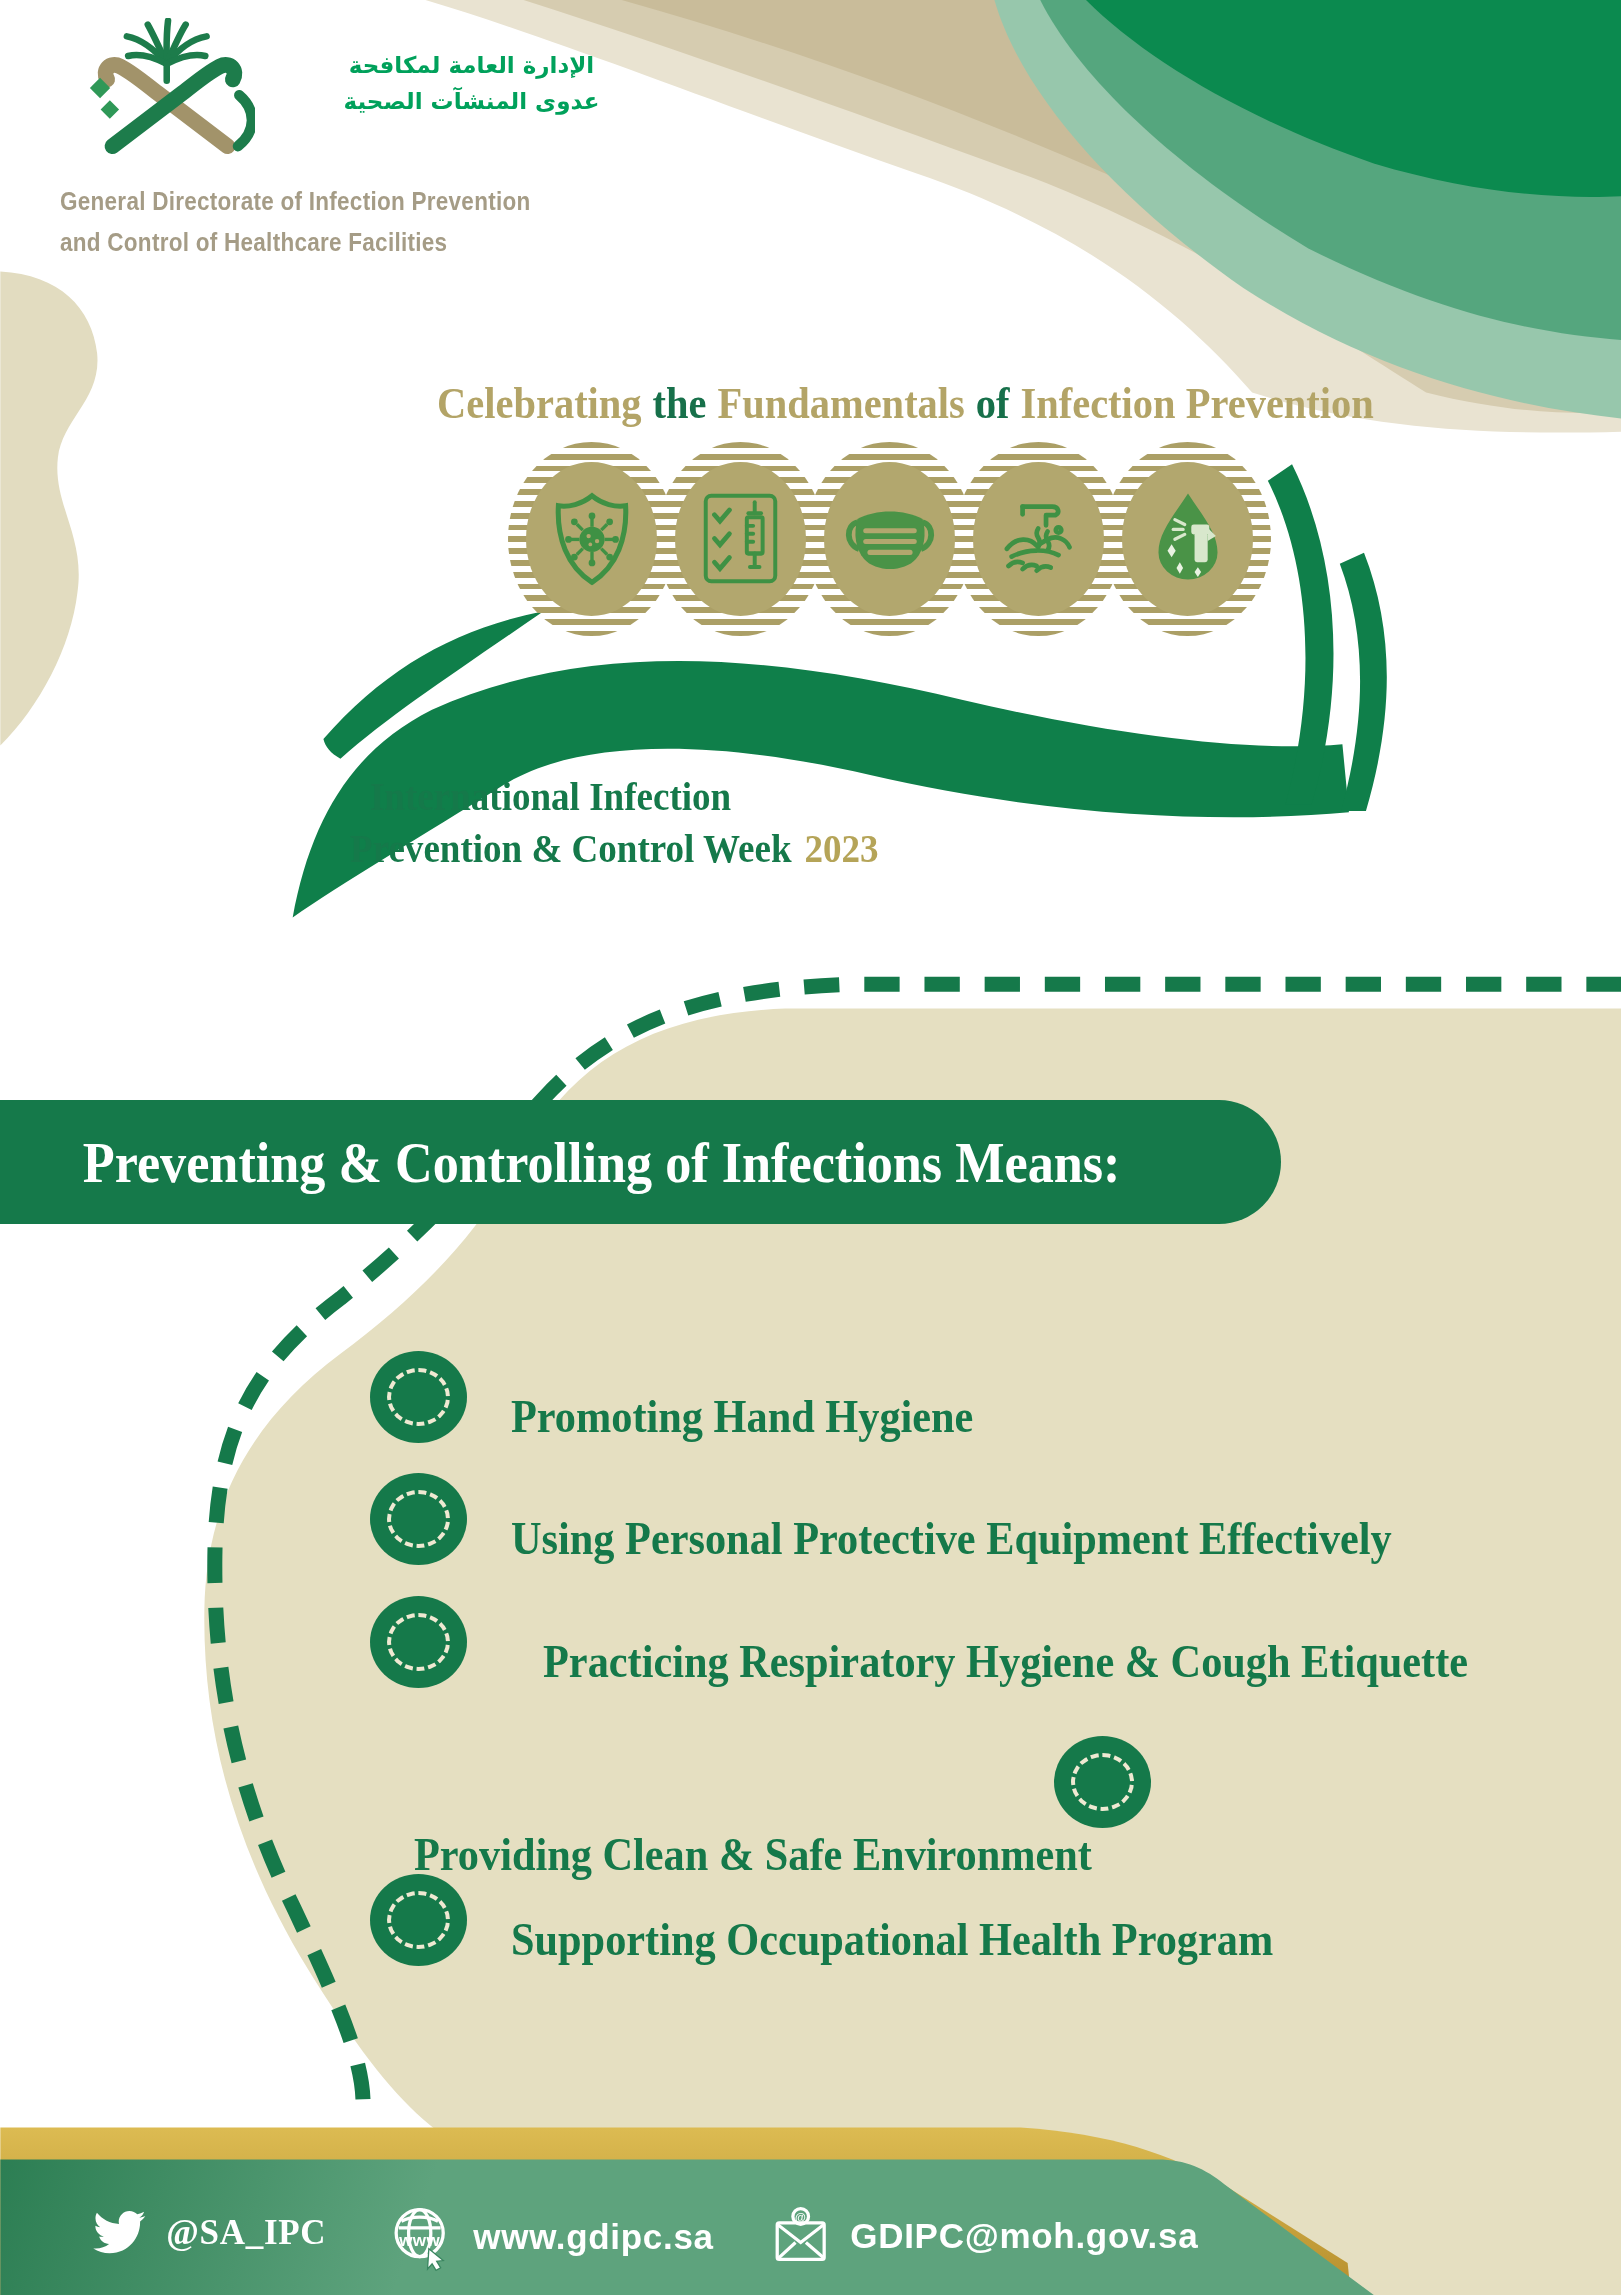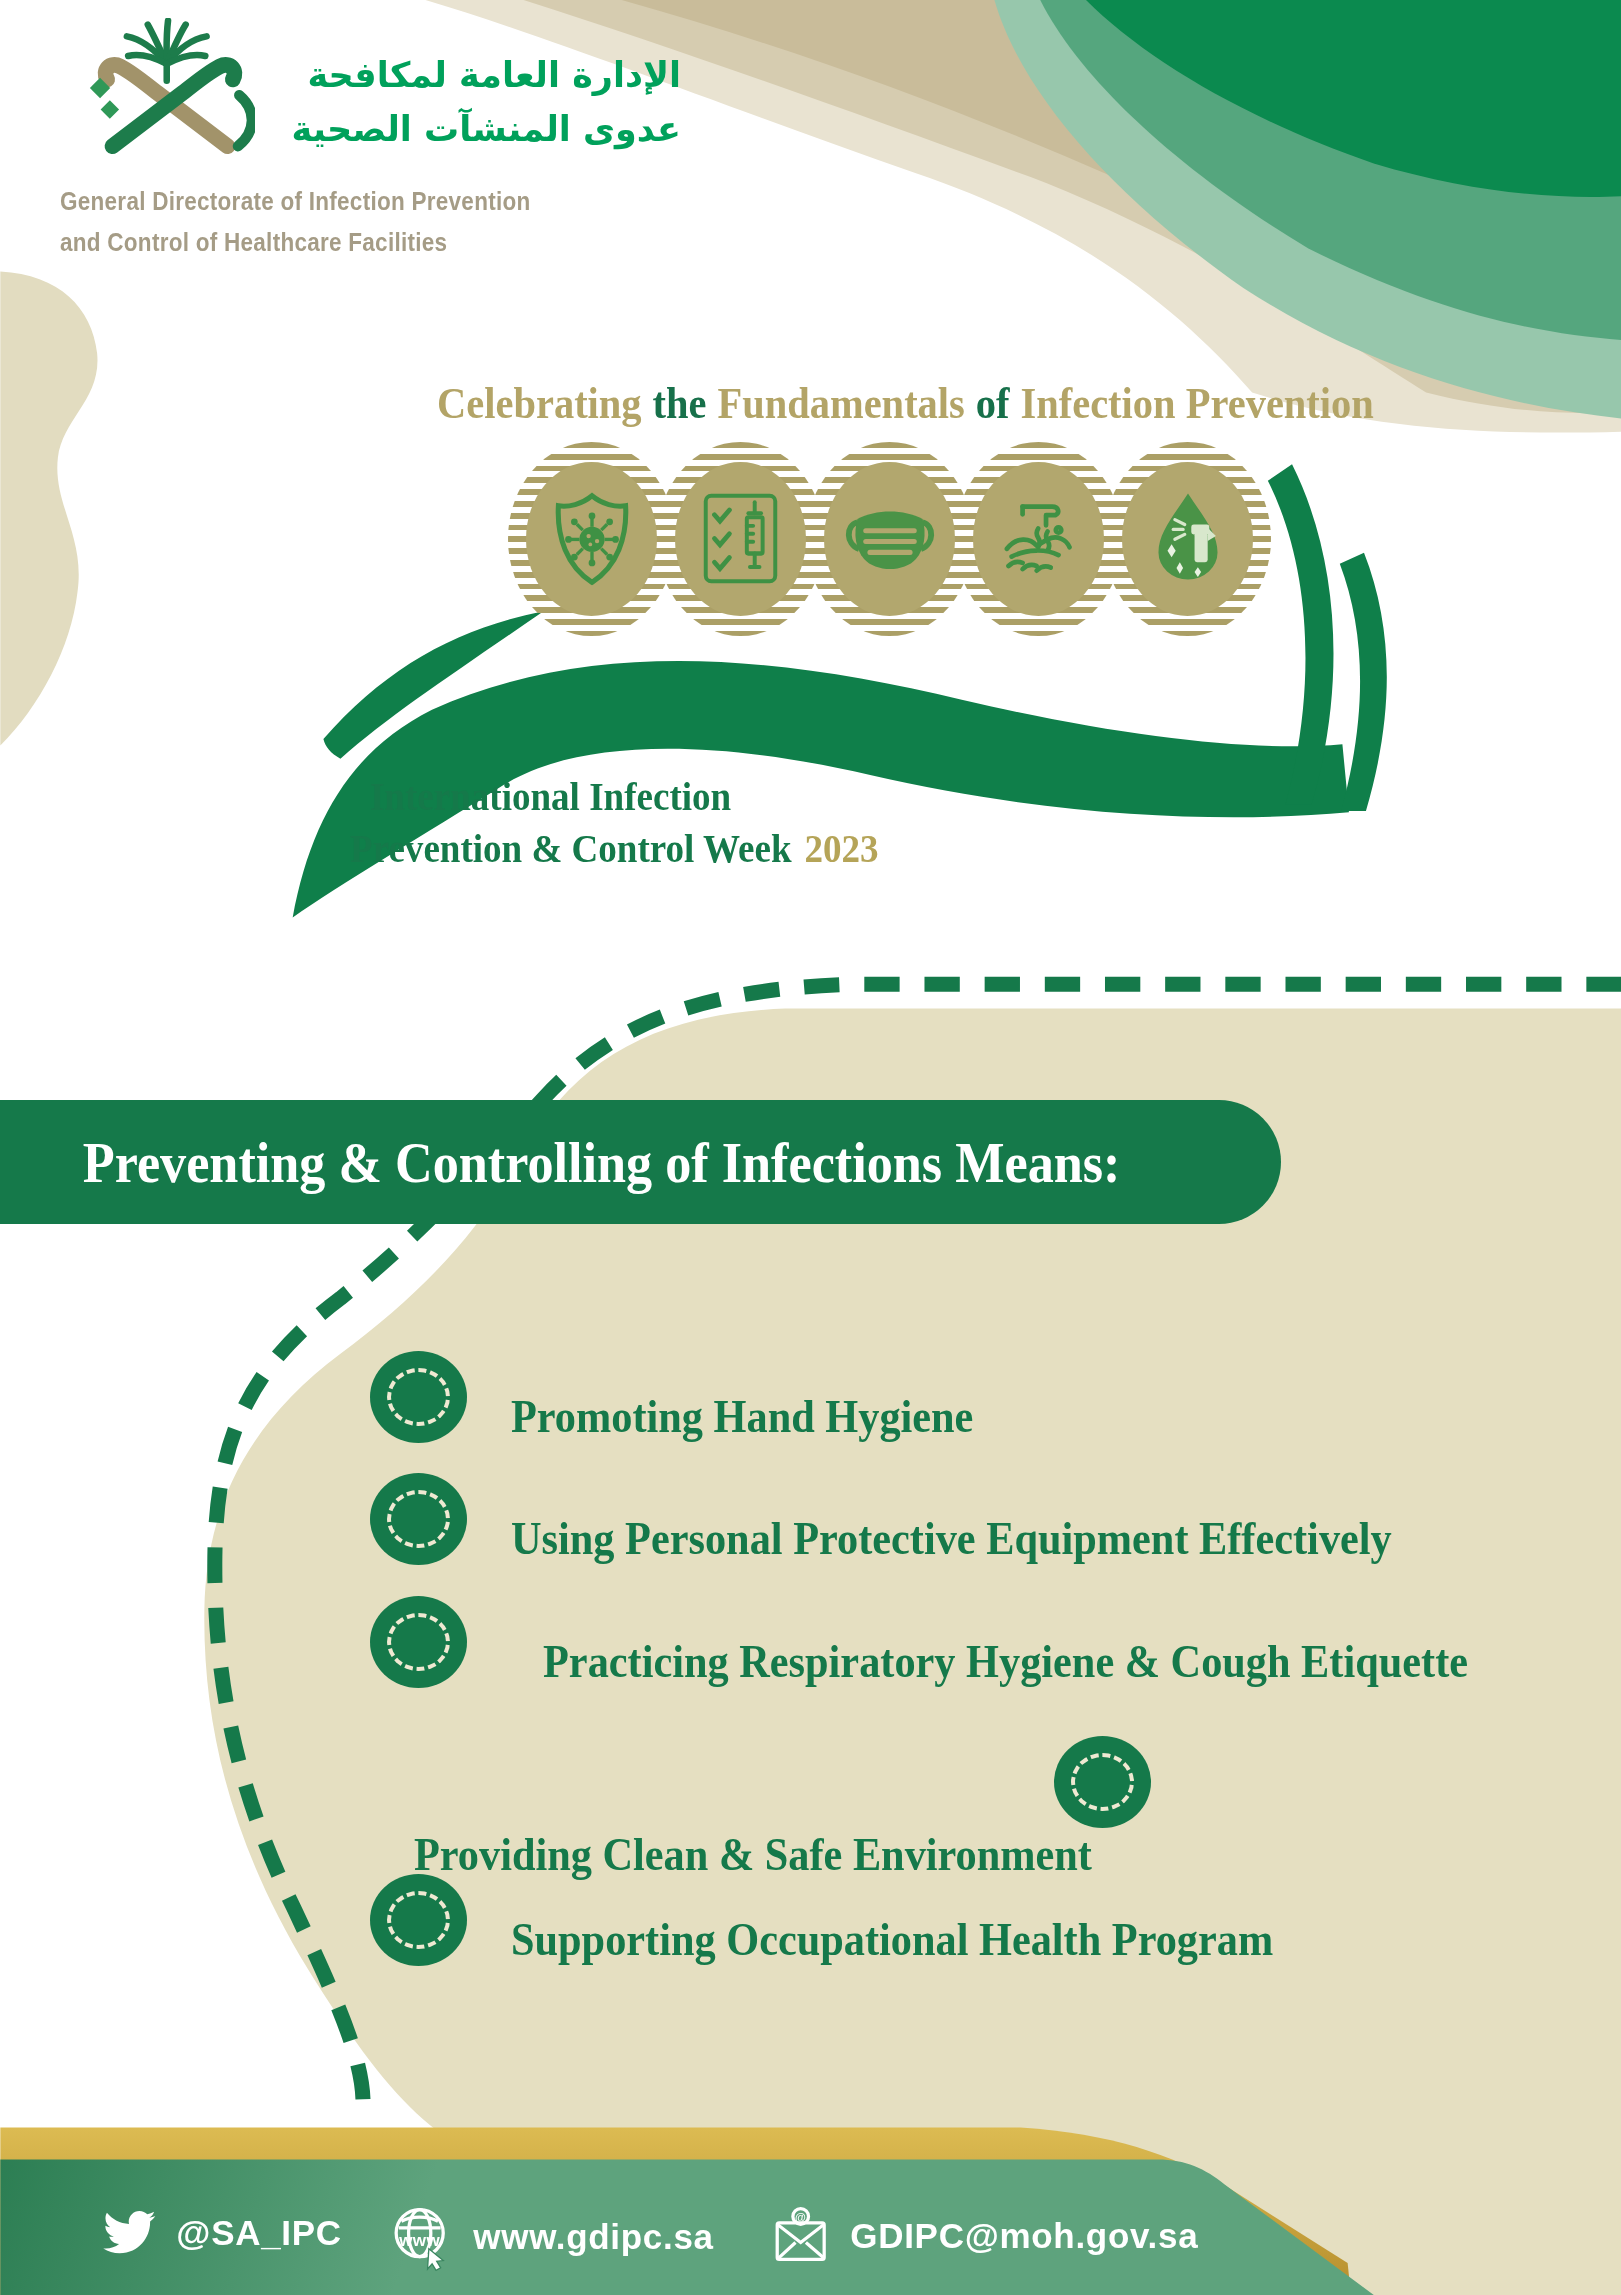--- a/index.html
+++ b/index.html
@@ -3,21 +3,21 @@
 <meta charset="utf-8">
 <style>
   html,body{margin:0;padding:0;background:#fff;}
   #page{position:relative;width:1622px;height:2295px;background:#fff;overflow:hidden;
         font-family:"Liberation Serif", serif;}
   .abs{position:absolute;}
   #bg-svg{position:absolute;left:0;top:0;width:1622px;height:2295px;}
 
   
   .arabic-text{left:262px;top:48px;width:419px;font-family:"DejaVu Sans",sans-serif;
-      font-weight:bold;font-size:35px;line-height:1.55;color:#00a15b;direction:rtl;text-align:right;}
+      font-weight:bold;font-size:23px;line-height:1.55;color:#00a15b;direction:rtl;text-align:center;}
   .english-text{left:60px;top:181px;width:550px;font-family:"Liberation Sans",sans-serif;
       font-weight:bold;font-size:25px;line-height:1.62;color:#a59c86;letter-spacing:0.3px;
       transform:scaleX(.9);transform-origin:left top;white-space:nowrap;}
 
   
   .hero-title{left:437px;top:378px;font-size:44px;font-weight:bold;white-space:nowrap;
       transform:scaleX(.92);transform-origin:left top;}
   .hero-title span{margin-right:.27em;}
   .w-tan{color:#b3a467;} .w-green{color:#17704a;}
 
@@ -45,21 +45,21 @@
   .bullet{width:97px;height:92px;border-radius:50%;background:#15794a;
       display:flex;align-items:center;justify-content:center;flex:none;}
   .bullet-dash{width:55px;height:50px;border:4.6px dashed #efe9d2;border-radius:50%;}
   .row-label{margin-left:44px;color:#15794a;font-weight:bold;font-size:46px;white-space:nowrap;
       transform:scaleX(.92);transform-origin:left center;}
   .r1{top:1349px;} .r2{top:1471px;} .r3{top:1594px;gap:32px;} .r4{top:1736px;flex-direction:column;} .r5{top:1872px;}
 
   
   .footer-item{display:flex;align-items:center;color:#fff;
       font-family:"Liberation Sans",sans-serif;font-weight:bold;font-size:35px;letter-spacing:0.7px;}
-  .fi-twitter{left:102px;top:2210px;} .fi-web{left:387px;top:2203px;} .fi-mail{left:772px;top:2206px;}
+  .fi-twitter{left:92px;top:2210px;font-family:Liberation Serif, serif;} .fi-web{left:387px;top:2203px;} .fi-mail{left:772px;top:2206px;}
   .footer-item .txt{margin-left:18.3px;white-space:nowrap;}
 </style>
 </head>
 <body>
 
 <div id="page">
 
   <svg id="bg-svg" viewBox="0 0 2479 3509" aria-hidden="true">
     <defs>
       <linearGradient id="goldGrad" x1="0" y1="3253" x2="0" y2="3509" gradientUnits="userSpaceOnUse">

